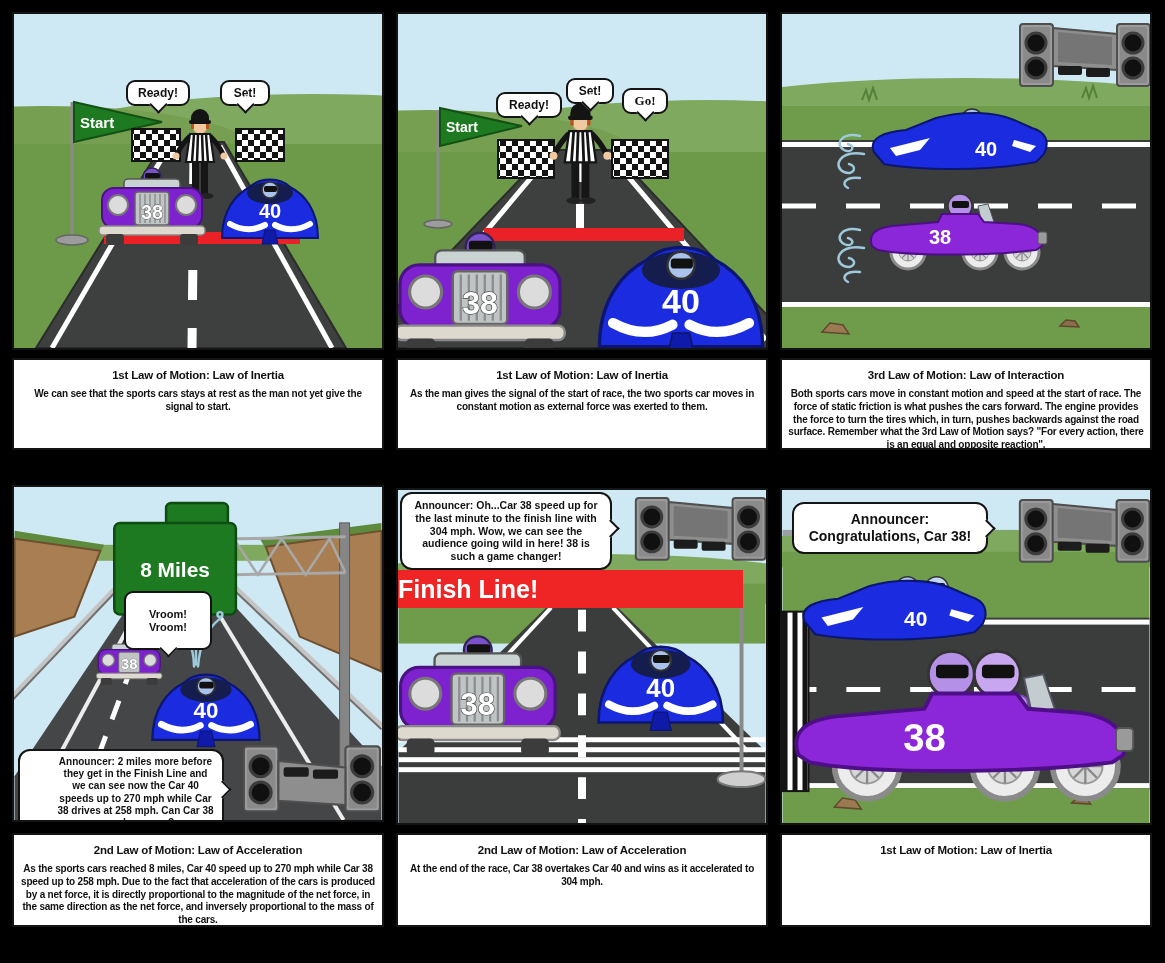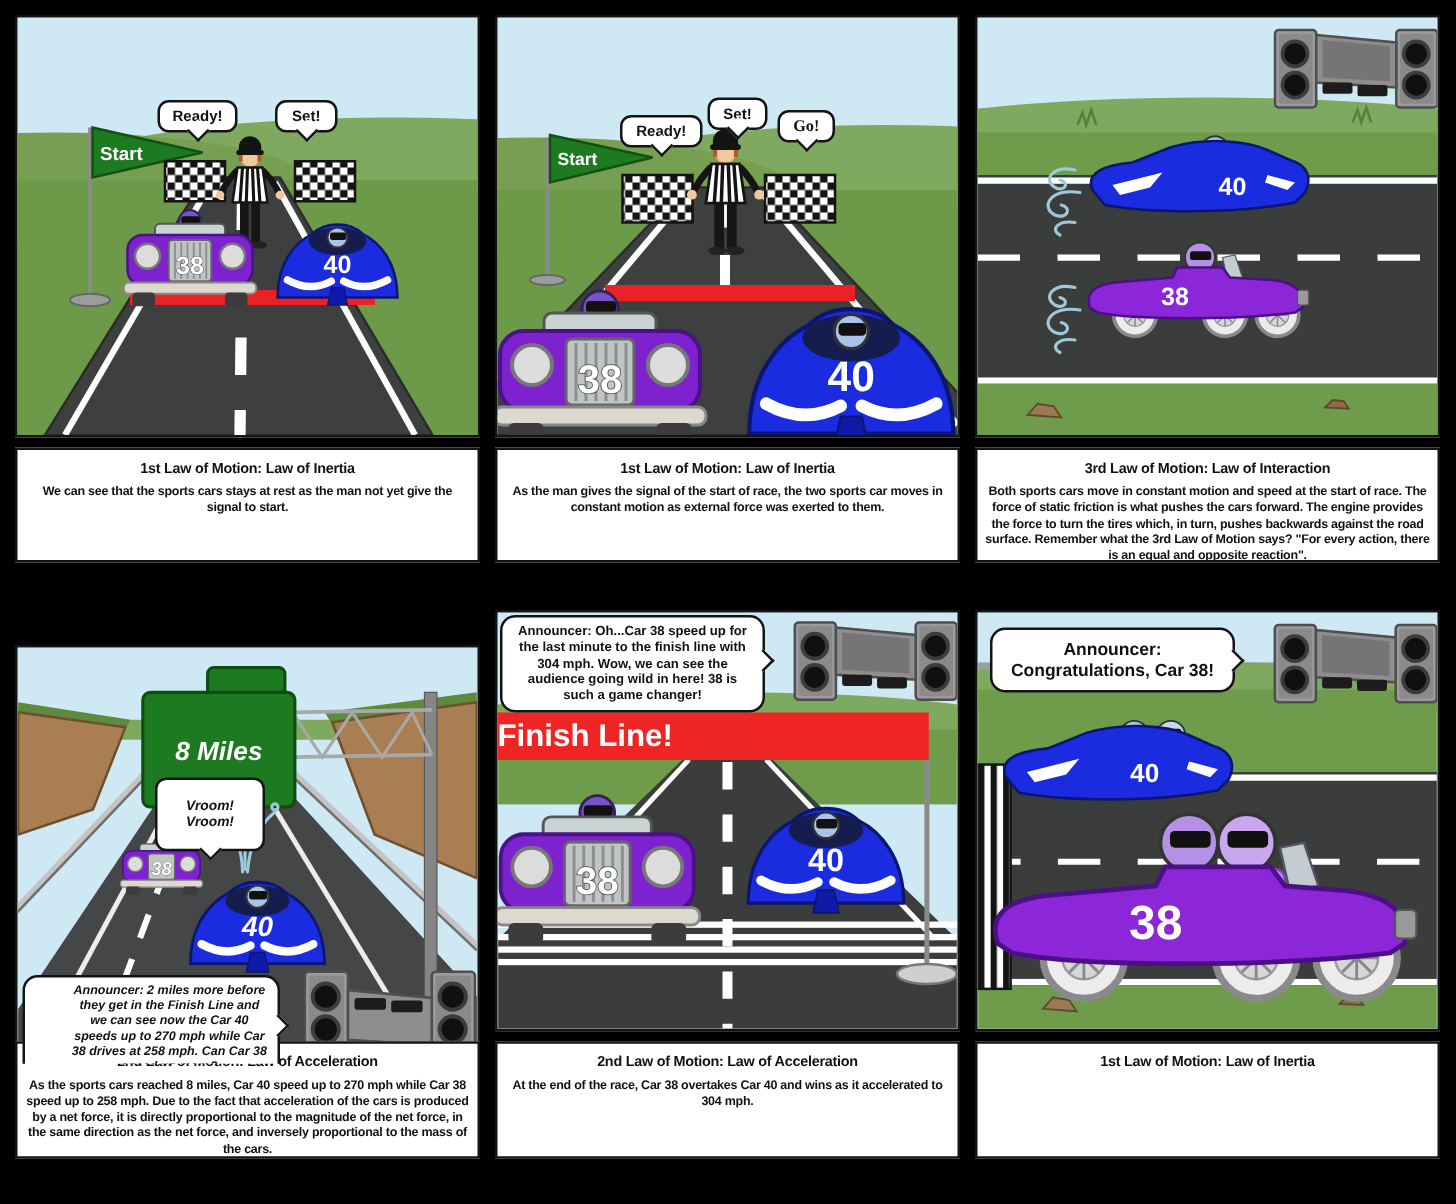--- a/index.html
+++ b/index.html
@@ -261,21 +261,21 @@
         <circle cx="113" cy="23" r="10" fill="#101010" stroke="#3c3c3c" stroke-width="3"></circle>
         <circle cx="113" cy="48" r="10" fill="#101010" stroke="#3c3c3c" stroke-width="3"></circle>
         <polygon points="33,8 97,14 97,50 33,46" fill="#8e8e8e" stroke="#4f4f4f" stroke-width="2"></polygon>
         <polygon points="38,12 92,17 92,45 38,42" fill="#757575"></polygon>
         <rect x="38" y="46" width="24" height="9" rx="2" fill="#1c1c1c"></rect>
         <rect x="66" y="48" width="24" height="9" rx="2" fill="#1c1c1c"></rect>
       </g>
     </svg>
   </div>
 
-  <div class="scene row2" style="left:12px; top:516px;font-style:italic;">
+  <div class="scene row2" style="left:12px; top:485px;">
     <svg width="368" height="333" viewBox="0 0 368 334">
       <rect x="0" y="0" width="368" height="120" fill="#cfe9f4"></rect>
       <rect x="0" y="58" width="368" height="16" fill="#7fa95e"></rect>
       <g>
         <polygon points="0,44 90,58 86,66 0,56" fill="#5d8a3c"></polygon>
         <polygon points="0,52 86,64 60,130 0,150" fill="#a87e52" stroke="#6e4f2f" stroke-width="2"></polygon>
         <polygon points="368,36 246,52 252,62 368,52" fill="#5d8a3c"></polygon>
         <polygon points="368,44 252,60 286,150 368,185" fill="#a87e52" stroke="#6e4f2f" stroke-width="2"></polygon>
       </g>
       <g>

